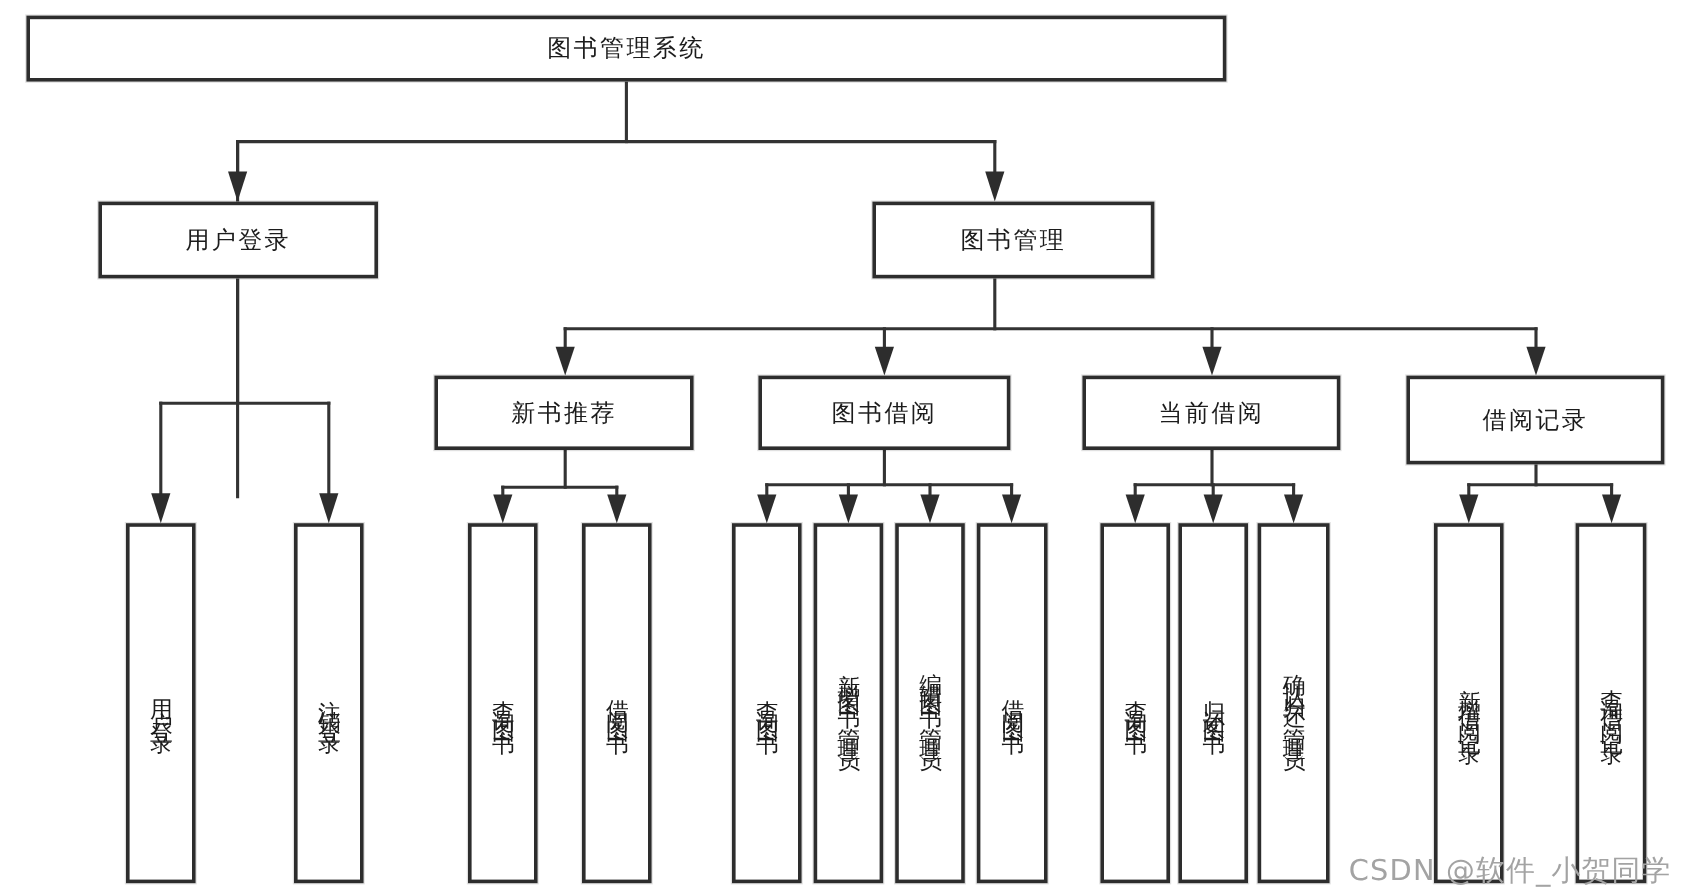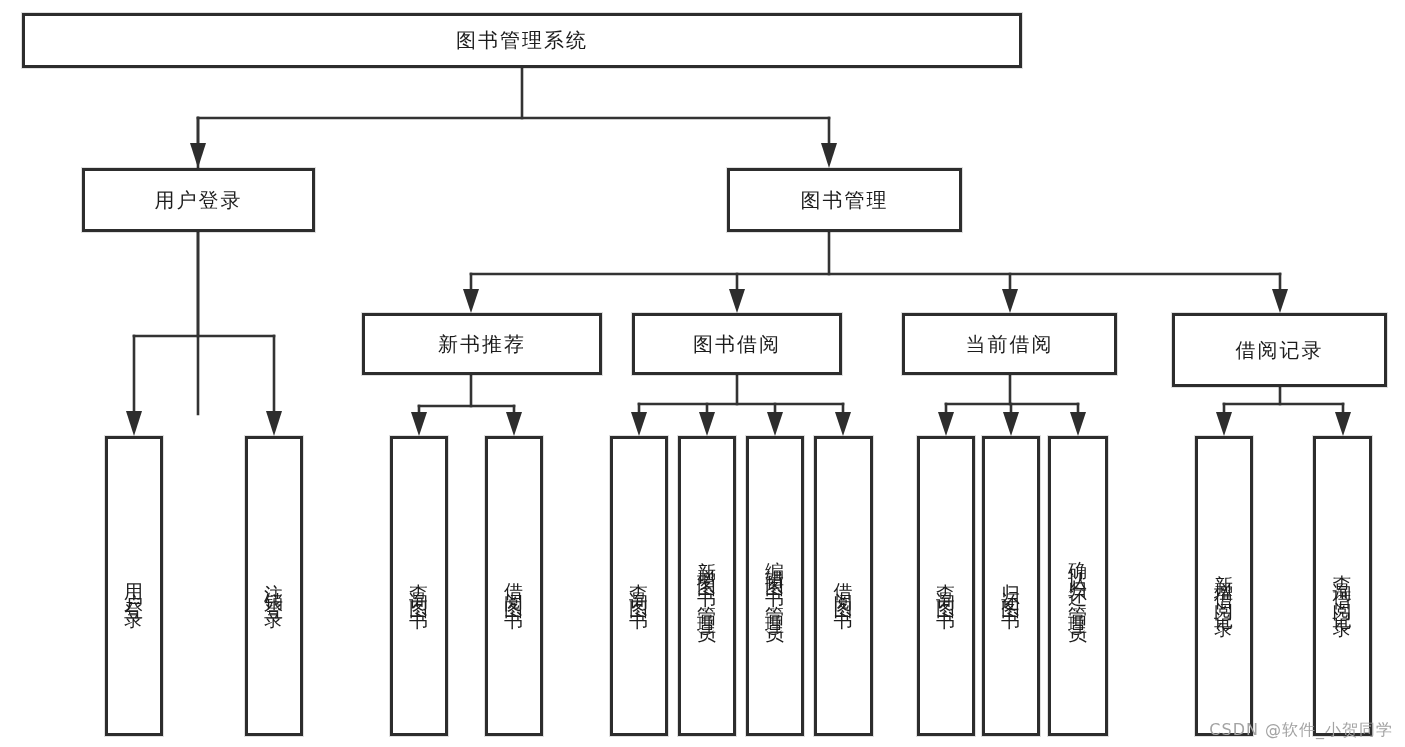--- a/index.html
+++ b/index.html
@@ -28,21 +28,21 @@
     writing-mode:vertical-rl;
     text-orientation:mixed;
     font-size:19px;
     letter-spacing:9px;
     line-height:1;
     padding:8px 0;
   }
   .watermark {
     position:absolute;
     right:12px; bottom:6px;
-    font-size:16px;
+    font-size:24px;
     color:#a3a3a3;
     letter-spacing:1px;
     white-space:nowrap;
   }
 </style>
 </head>
 <body>
 
 <div class="canvas">
 
@@ -118,21 +118,21 @@
       <polygon points="1216,412 1232,412 1224,436"></polygon>
       <polygon points="1335,412 1351,412 1343,436"></polygon>
     </g>
   </svg>
 
   <div class="node hnode" style="left:22px; top:13px; width:1000px; height:55px;">图书管理系统</div>
 
   <div class="node hnode" style="left:82px; top:168px; width:233px; height:64px;">用户登录</div>
   <div class="node hnode" style="left:712px; top:168px; width:235px; height:64px;margin-left:15px;">图书管理</div>
 
-  <div class="node hnode" style="left:362px; top:313px; width:240px; height:62px;">新书推荐</div>
+  <div class="node hnode" style="left:362px; top:313px; width:216px; height:62px;">新书推荐</div>
   <div class="node hnode" style="left:632px; top:313px; width:210px; height:62px;">图书借阅</div>
   <div class="node hnode" style="left:902px; top:313px; width:215px; height:62px;">当前借阅</div>
   <div class="node hnode" style="left:1172px; top:313px; width:215px; height:74px;">借阅记录</div>
 
   <div class="node vnode" style="left:105px; top:436px; width:58px; height:300px;">用户登录</div>
   <div class="node vnode" style="left:245px; top:436px; width:58px; height:300px;">注销登录</div>
 
   <div class="node vnode" style="left:390px; top:436px; width:58px; height:300px;">查询图书</div>
   <div class="node vnode" style="left:485px; top:436px; width:58px; height:300px;">借阅图书</div>
 

